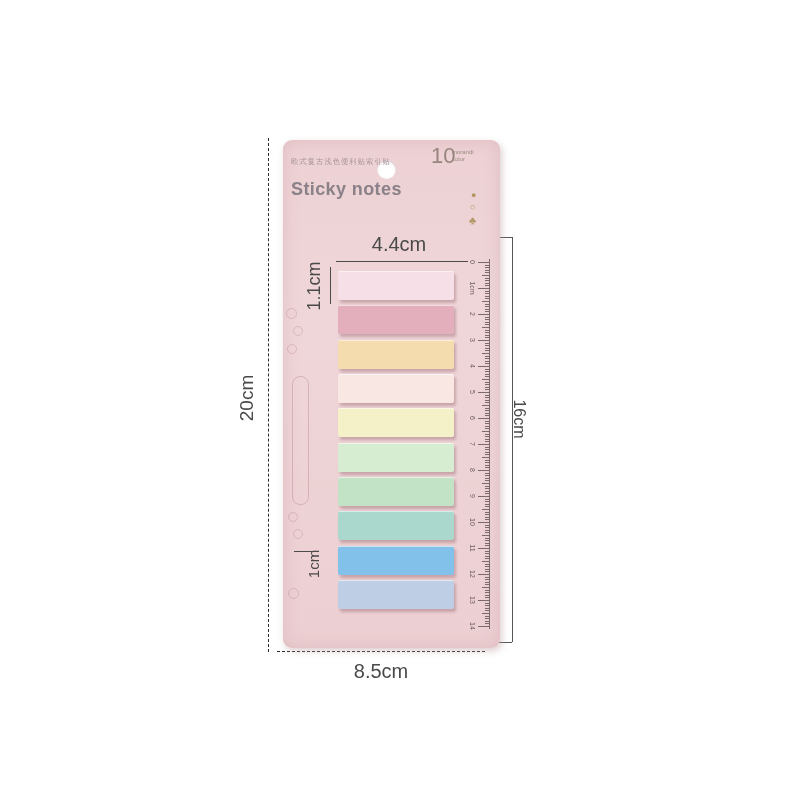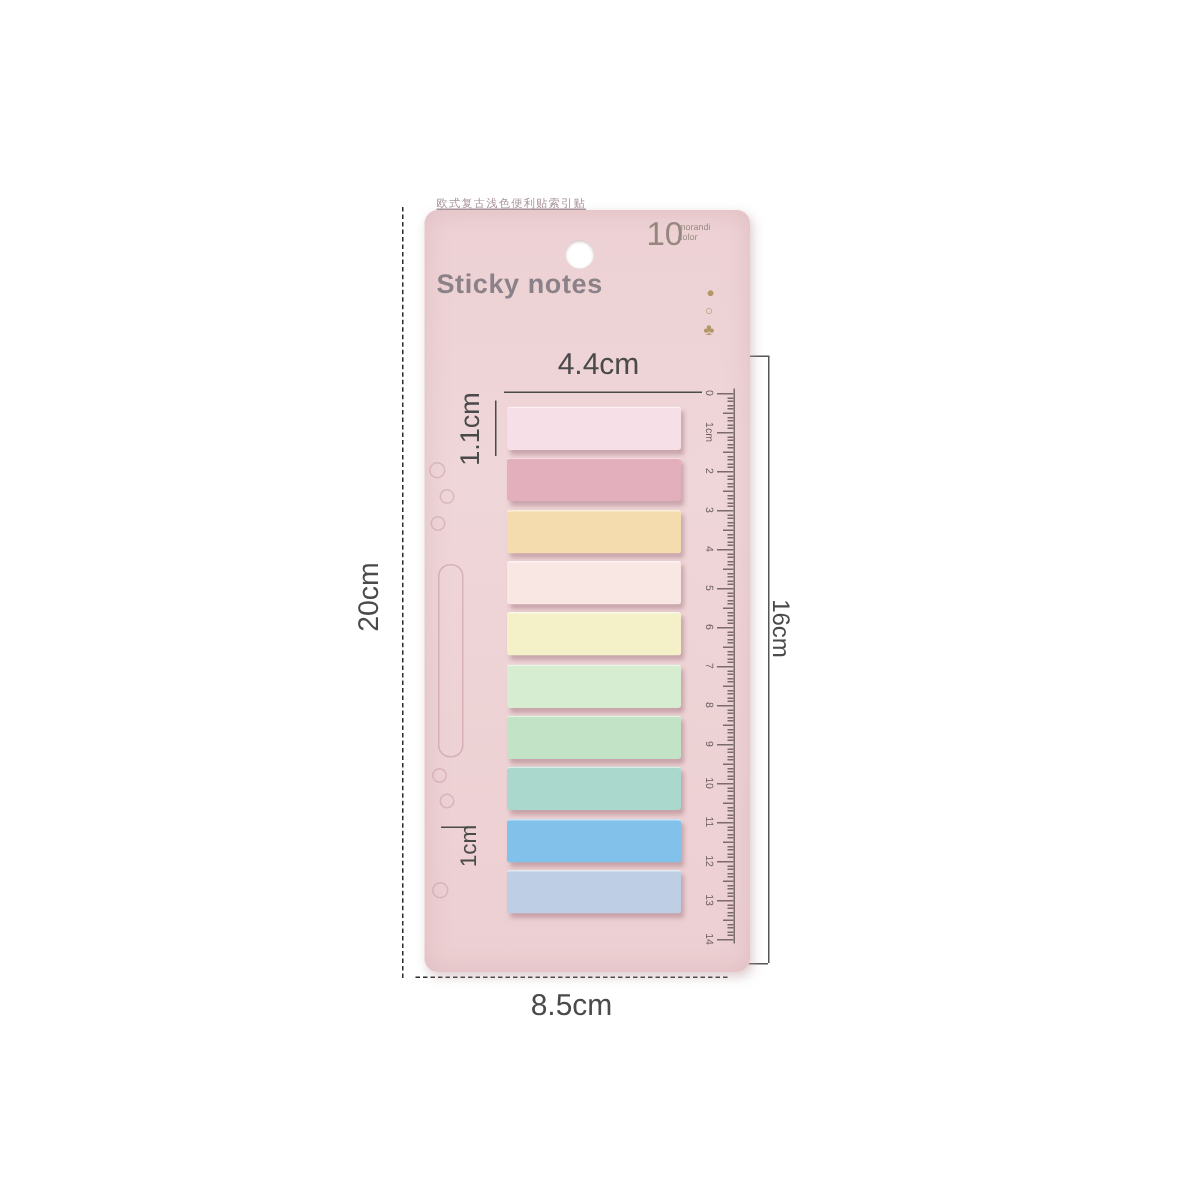--- a/index.html
+++ b/index.html
@@ -6,22 +6,22 @@
   .stage{position:relative;width:800px;height:800px;background:#ffffff;overflow:hidden;
          font-family:"Liberation Sans",sans-serif;}
   .abs{position:absolute;}
 
   
   .card{position:absolute;left:283px;top:140px;width:217px;height:508px;border-radius:9px;
         background:linear-gradient(180deg,#edd1d4 0%,#efd6d8 35%,#eccfd2 100%);
         box-shadow:2px 3px 7px rgba(195,165,170,0.55), inset 0 0 16px rgba(185,130,140,0.25);}
   .hole{position:absolute;left:377px;top:160px;width:19px;height:19px;border-radius:50%;
         background:#ffffff;box-shadow:inset 0 1px 2px rgba(120,80,90,0.35);}
-  .cn-title{position:absolute;left:291px;top:131px;font-size:7.5px;color:#a8949a;
-            letter-spacing:0.8px;white-space:nowrap;text-decoration:underline;}
+  .cn-title{position:absolute;left:291px;top:157px;font-size:7.5px;color:#a8949a;
+            letter-spacing:0.8px;white-space:nowrap;}
   .en-title{position:absolute;left:291px;top:179px;font-size:18px;font-weight:600;
             color:#8b8188;letter-spacing:0.4px;}
   .count{position:absolute;left:431px;top:143px;font-size:22px;font-weight:500;color:#97867e;}
   .count-cap{position:absolute;left:452px;top:149px;font-size:6px;line-height:7px;color:#9a8b82;}
   .icon-col span{position:absolute;color:#b49767;}
   .icon-dot{left:471px;top:190px;font-size:9px;}
   .icon-ring{left:470px;top:202px;font-size:9px;}
   .icon-plant{left:469px;top:214px;font-size:11px;}
 
   

